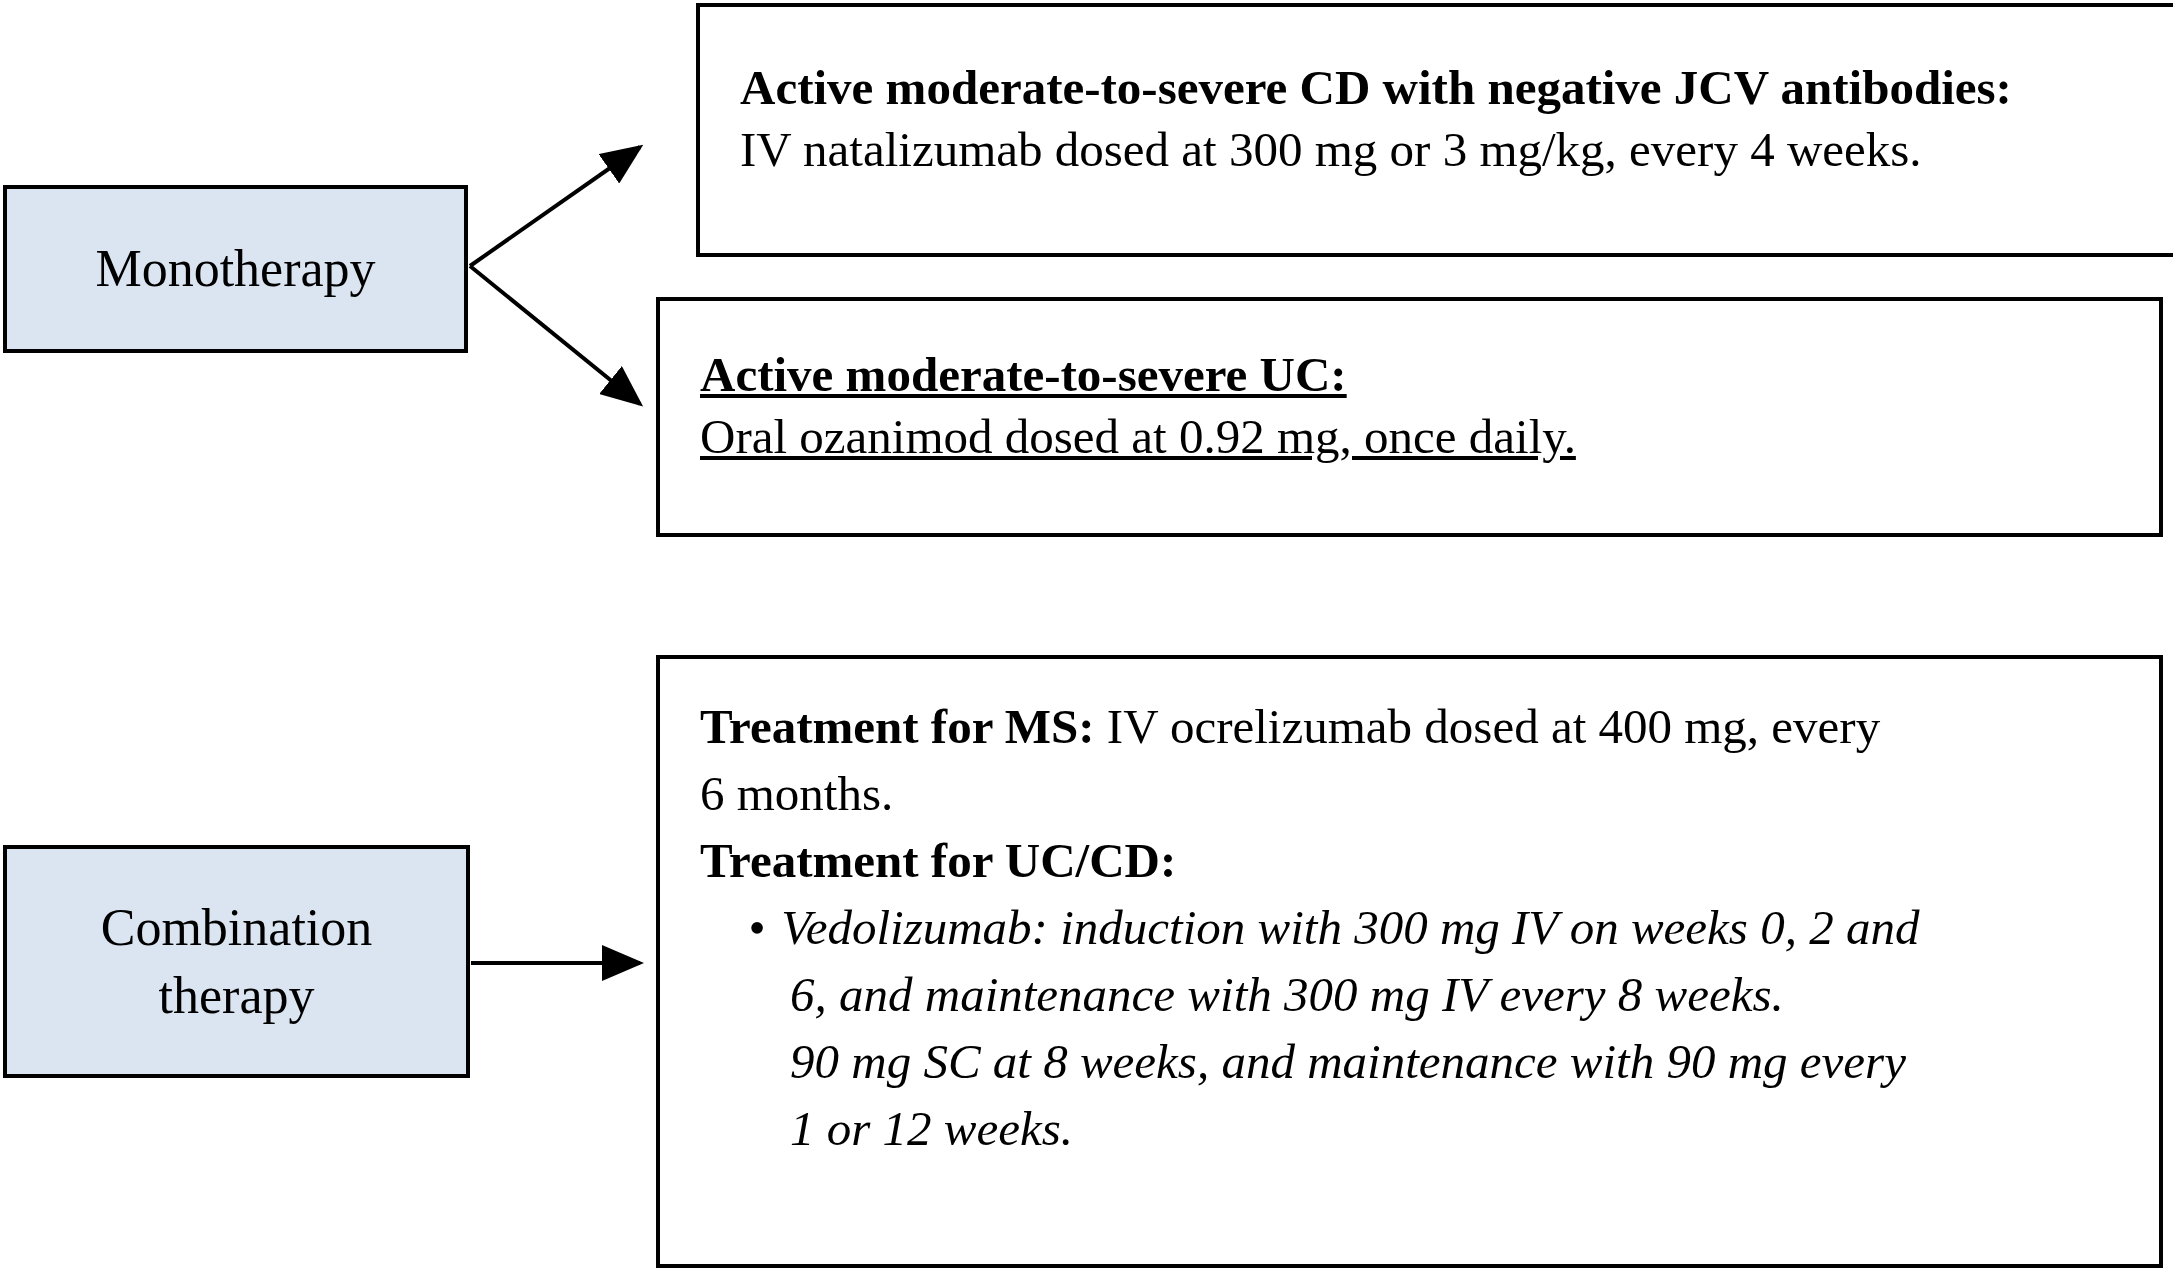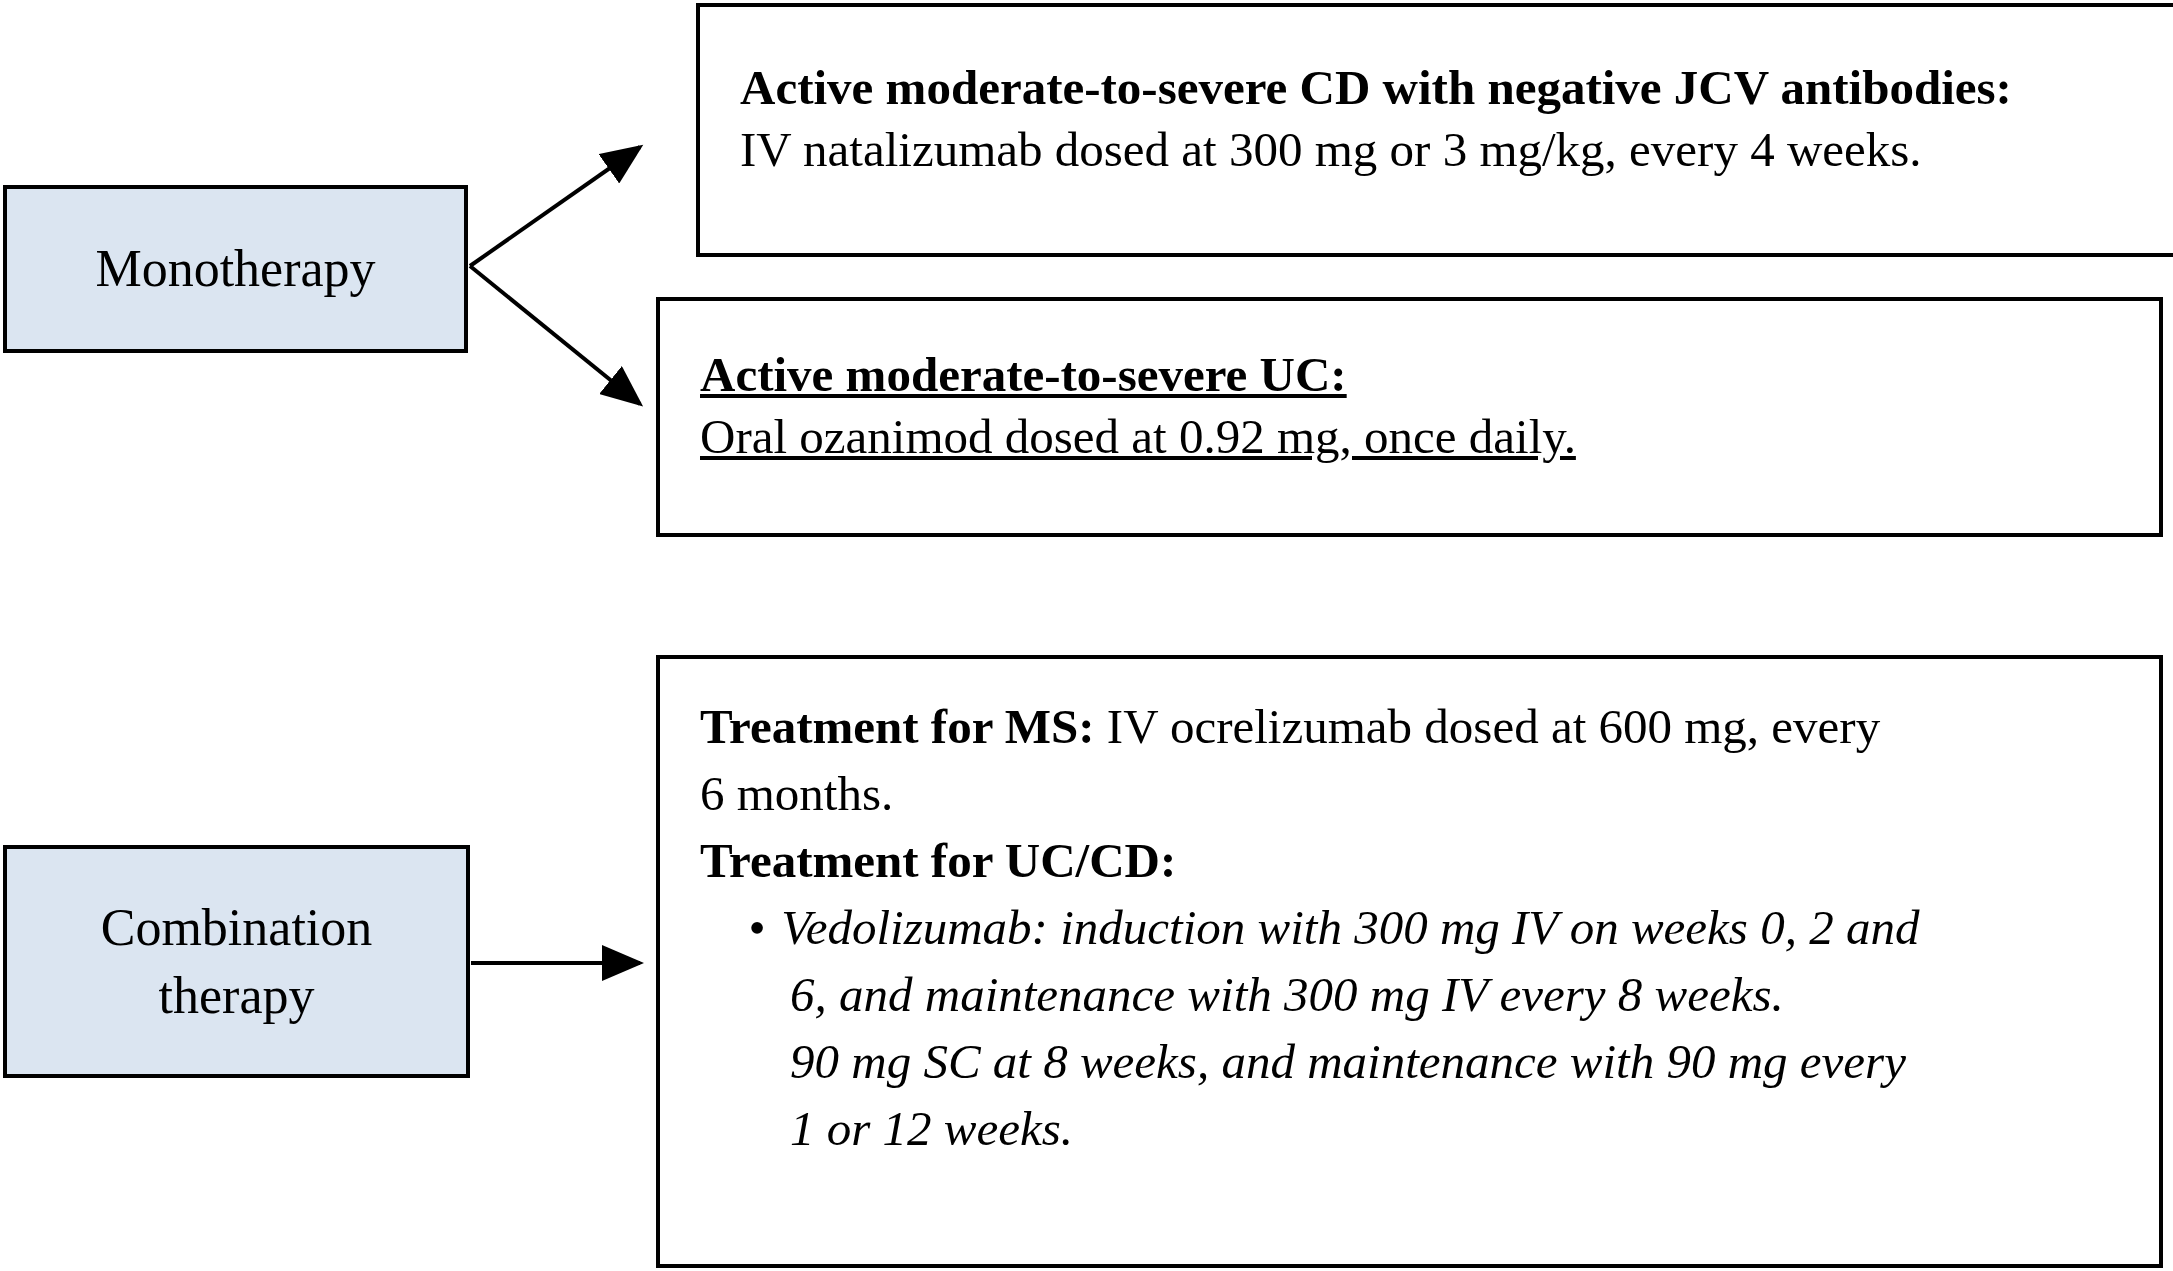--- a/index.html
+++ b/index.html
@@ -76,21 +76,21 @@
     <div class="line bold">Active moderate-to-severe CD with negative JCV antibodies:</div>
     <div class="line">IV natalizumab dosed at 300 mg or 3 mg/kg, every 4 weeks.</div>
   </div>
 
   <div class="node detail" id="uc-box">
     <div class="line bold">Active moderate-to-severe UC:</div>
     <div class="line">Oral ozanimod dosed at 0.92 mg, once daily.</div>
   </div>
 
   <div class="node detail" id="combo-box">
-    <div class="line"><span class="bold">Treatment for MS:</span><span> IV ocrelizumab dosed at 600 mg, every</span></div>
+    <div class="line"><span class="bold">Treatment for MS:</span><span> IV ocrelizumab dosed at 400 mg, every</span></div>
     <div class="line">6 months.</div>
     <div class="line bold">Treatment for UC/CD:</div>
 
     <div class="line bullet-line"><span class="bullet-glyph">•</span><span>Vedolizumab: induction with 300 mg IV on weeks 0, 2 and</span></div>
     <div class="line bullet-cont">6, and maintenance with 300 mg IV every 8 weeks.</div>
 
     <div class="line bullet-cont">90 mg SC at 8 weeks, and maintenance with 90 mg every</div>
     <div class="line bullet-cont">1 or 12 weeks.</div>
   </div>
 

